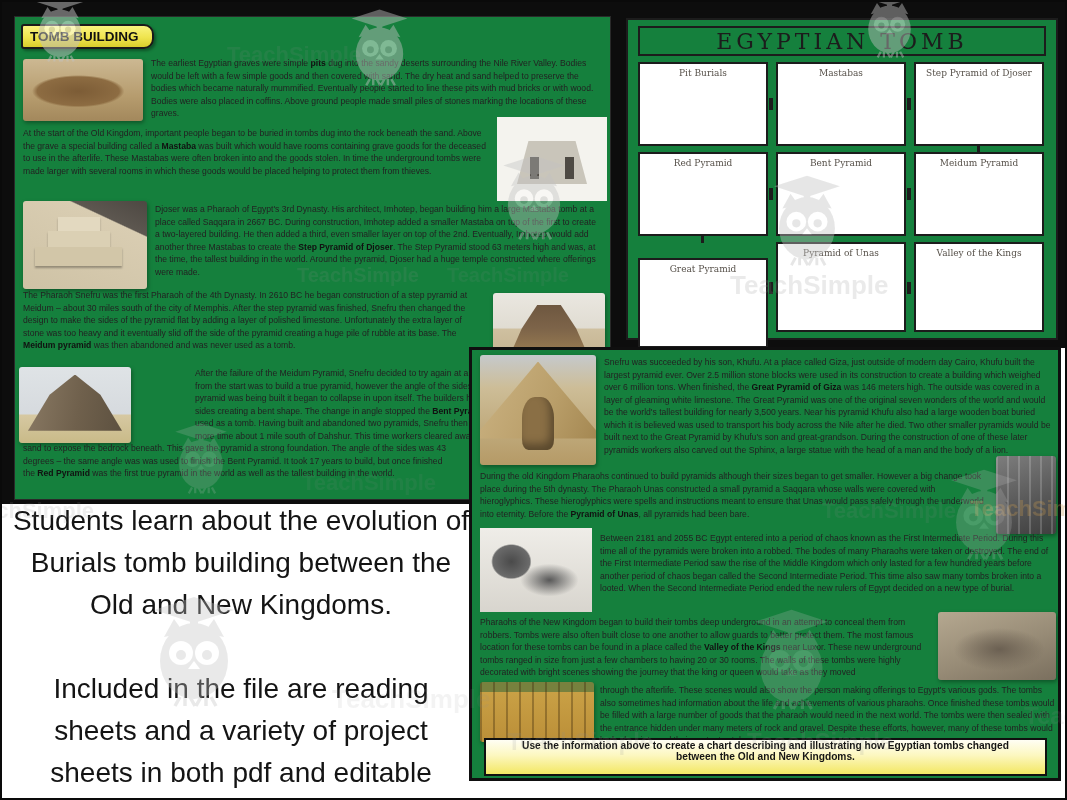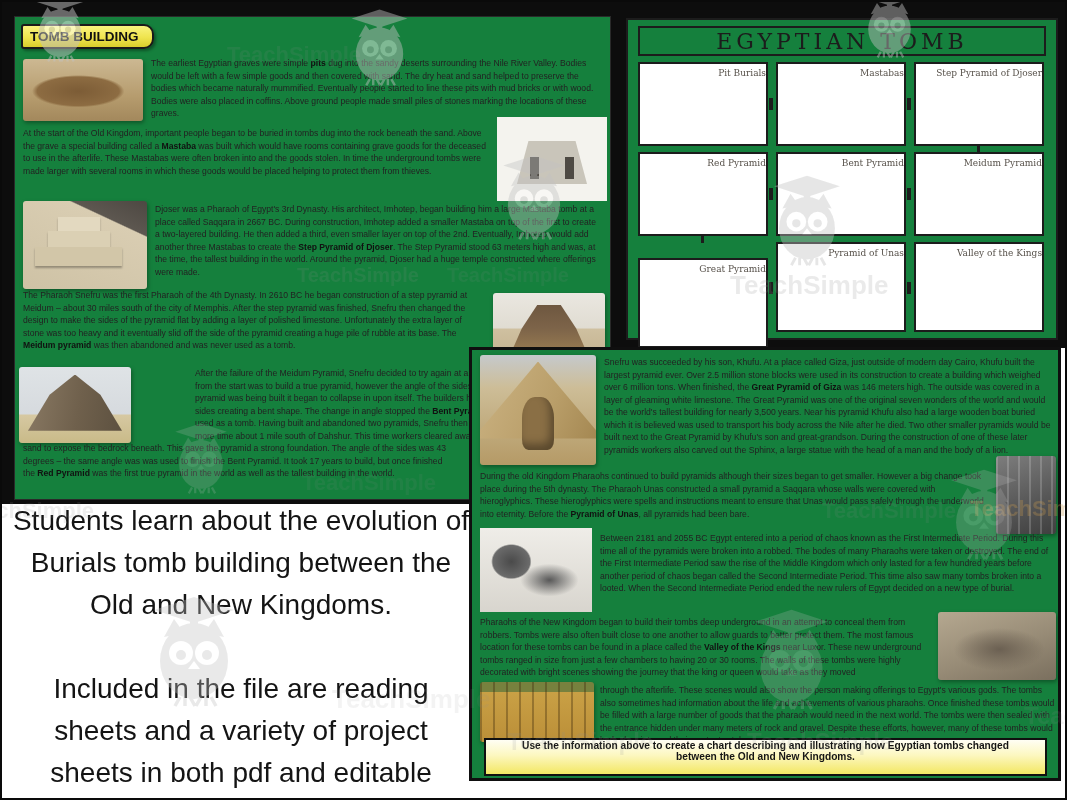--- a/index.html
+++ b/index.html
@@ -55,21 +55,21 @@
   #img-valley{background:radial-gradient(ellipse 55% 45% at 52% 55%,#6b6052 0%,rgba(0,0,0,0) 70%),linear-gradient(160deg,#b5a890 0%,#978b76 55%,#7a6f5e 100%);}
   #img-painted{background:repeating-linear-gradient(90deg,rgba(60,40,10,.35) 0 2px,rgba(0,0,0,0) 2px 13px),linear-gradient(180deg,#77813e 0%,#77813e 16%,#c9a045 17%,#bb8f38 100%);}
   
   .chart-title-box{
     position:absolute;left:10px;top:6px;width:408px;height:30px;box-sizing:border-box;
     border:2px solid #1c1c1c;display:flex;align-items:center;justify-content:center;
     font-family:"DejaVu Serif",serif;font-size:22px;letter-spacing:4px;color:#1c1c1c;
   }
   .chart-box{
     position:absolute;width:130px;height:84px;box-sizing:border-box;border:2px solid #1c1c1c;
-    background:#fff;display:flex;justify-content:flex-end;
+    background:#fff;display:flex;justify-content:center;
     font-family:"DejaVu Serif",serif;font-size:9px;color:#57514a;padding-top:4px;
   }
   .connector{position:absolute;background:#1c1c1c;}
   
   .instruction-box{
     position:absolute;left:12px;top:388px;width:563px;height:38px;box-sizing:border-box;
     border:2.5px solid #101010;background:linear-gradient(180deg,#fffef4 0%,#fcf7c0 45%,#f3e763 100%);
     display:flex;justify-content:center;text-align:center;
     font-weight:bold;font-size:10.2px;color:#151515;padding:0 26px;
   }

